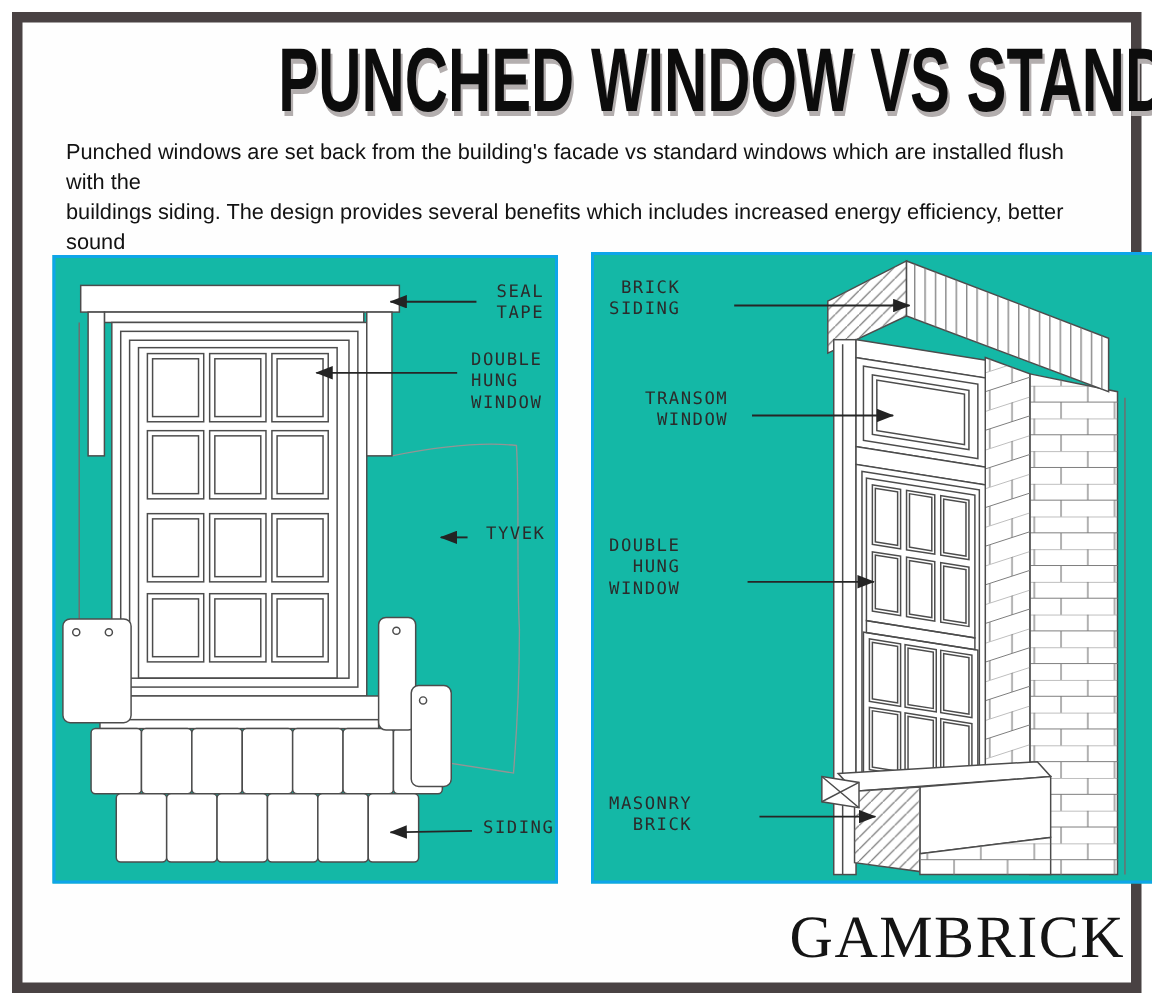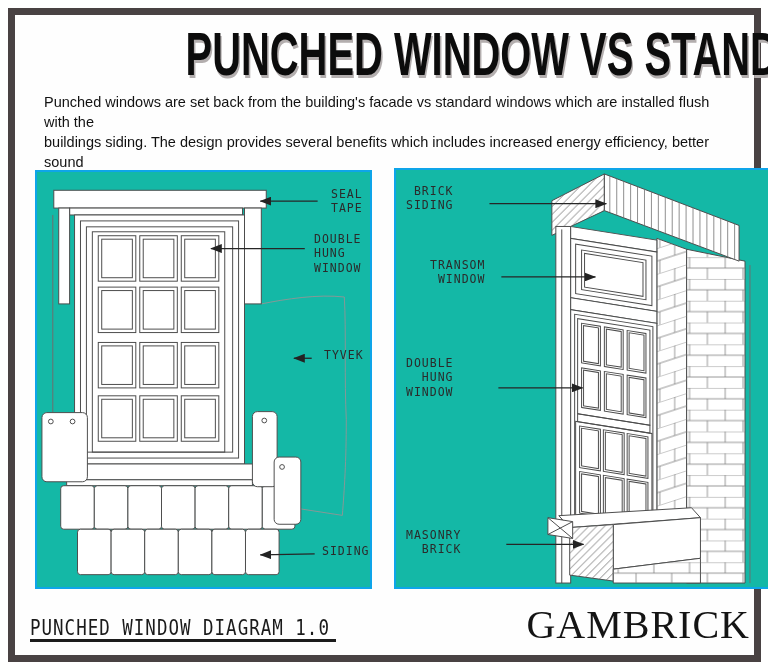--- a/index.html
+++ b/index.html
@@ -240,17 +240,14 @@
 SIDING</div>
     <div class="lbl" style="left:10px; top:88px;margin-left:24px;">TRANSOM
 WINDOW</div>
     <div class="lbl" style="left:10px; top:186px;">DOUBLE
 HUNG
 WINDOW</div>
     <div class="lbl" style="left:10px; top:358px;">MASONRY
 BRICK</div>
   </div>
 
-  <div class="caption">
-    <span>PUNCHED WINDOW DIAGRAM 1.0</span>
-  </div>
   <div class="brand">GAMBRICK</div>
 </div>
 
 </body></html>

